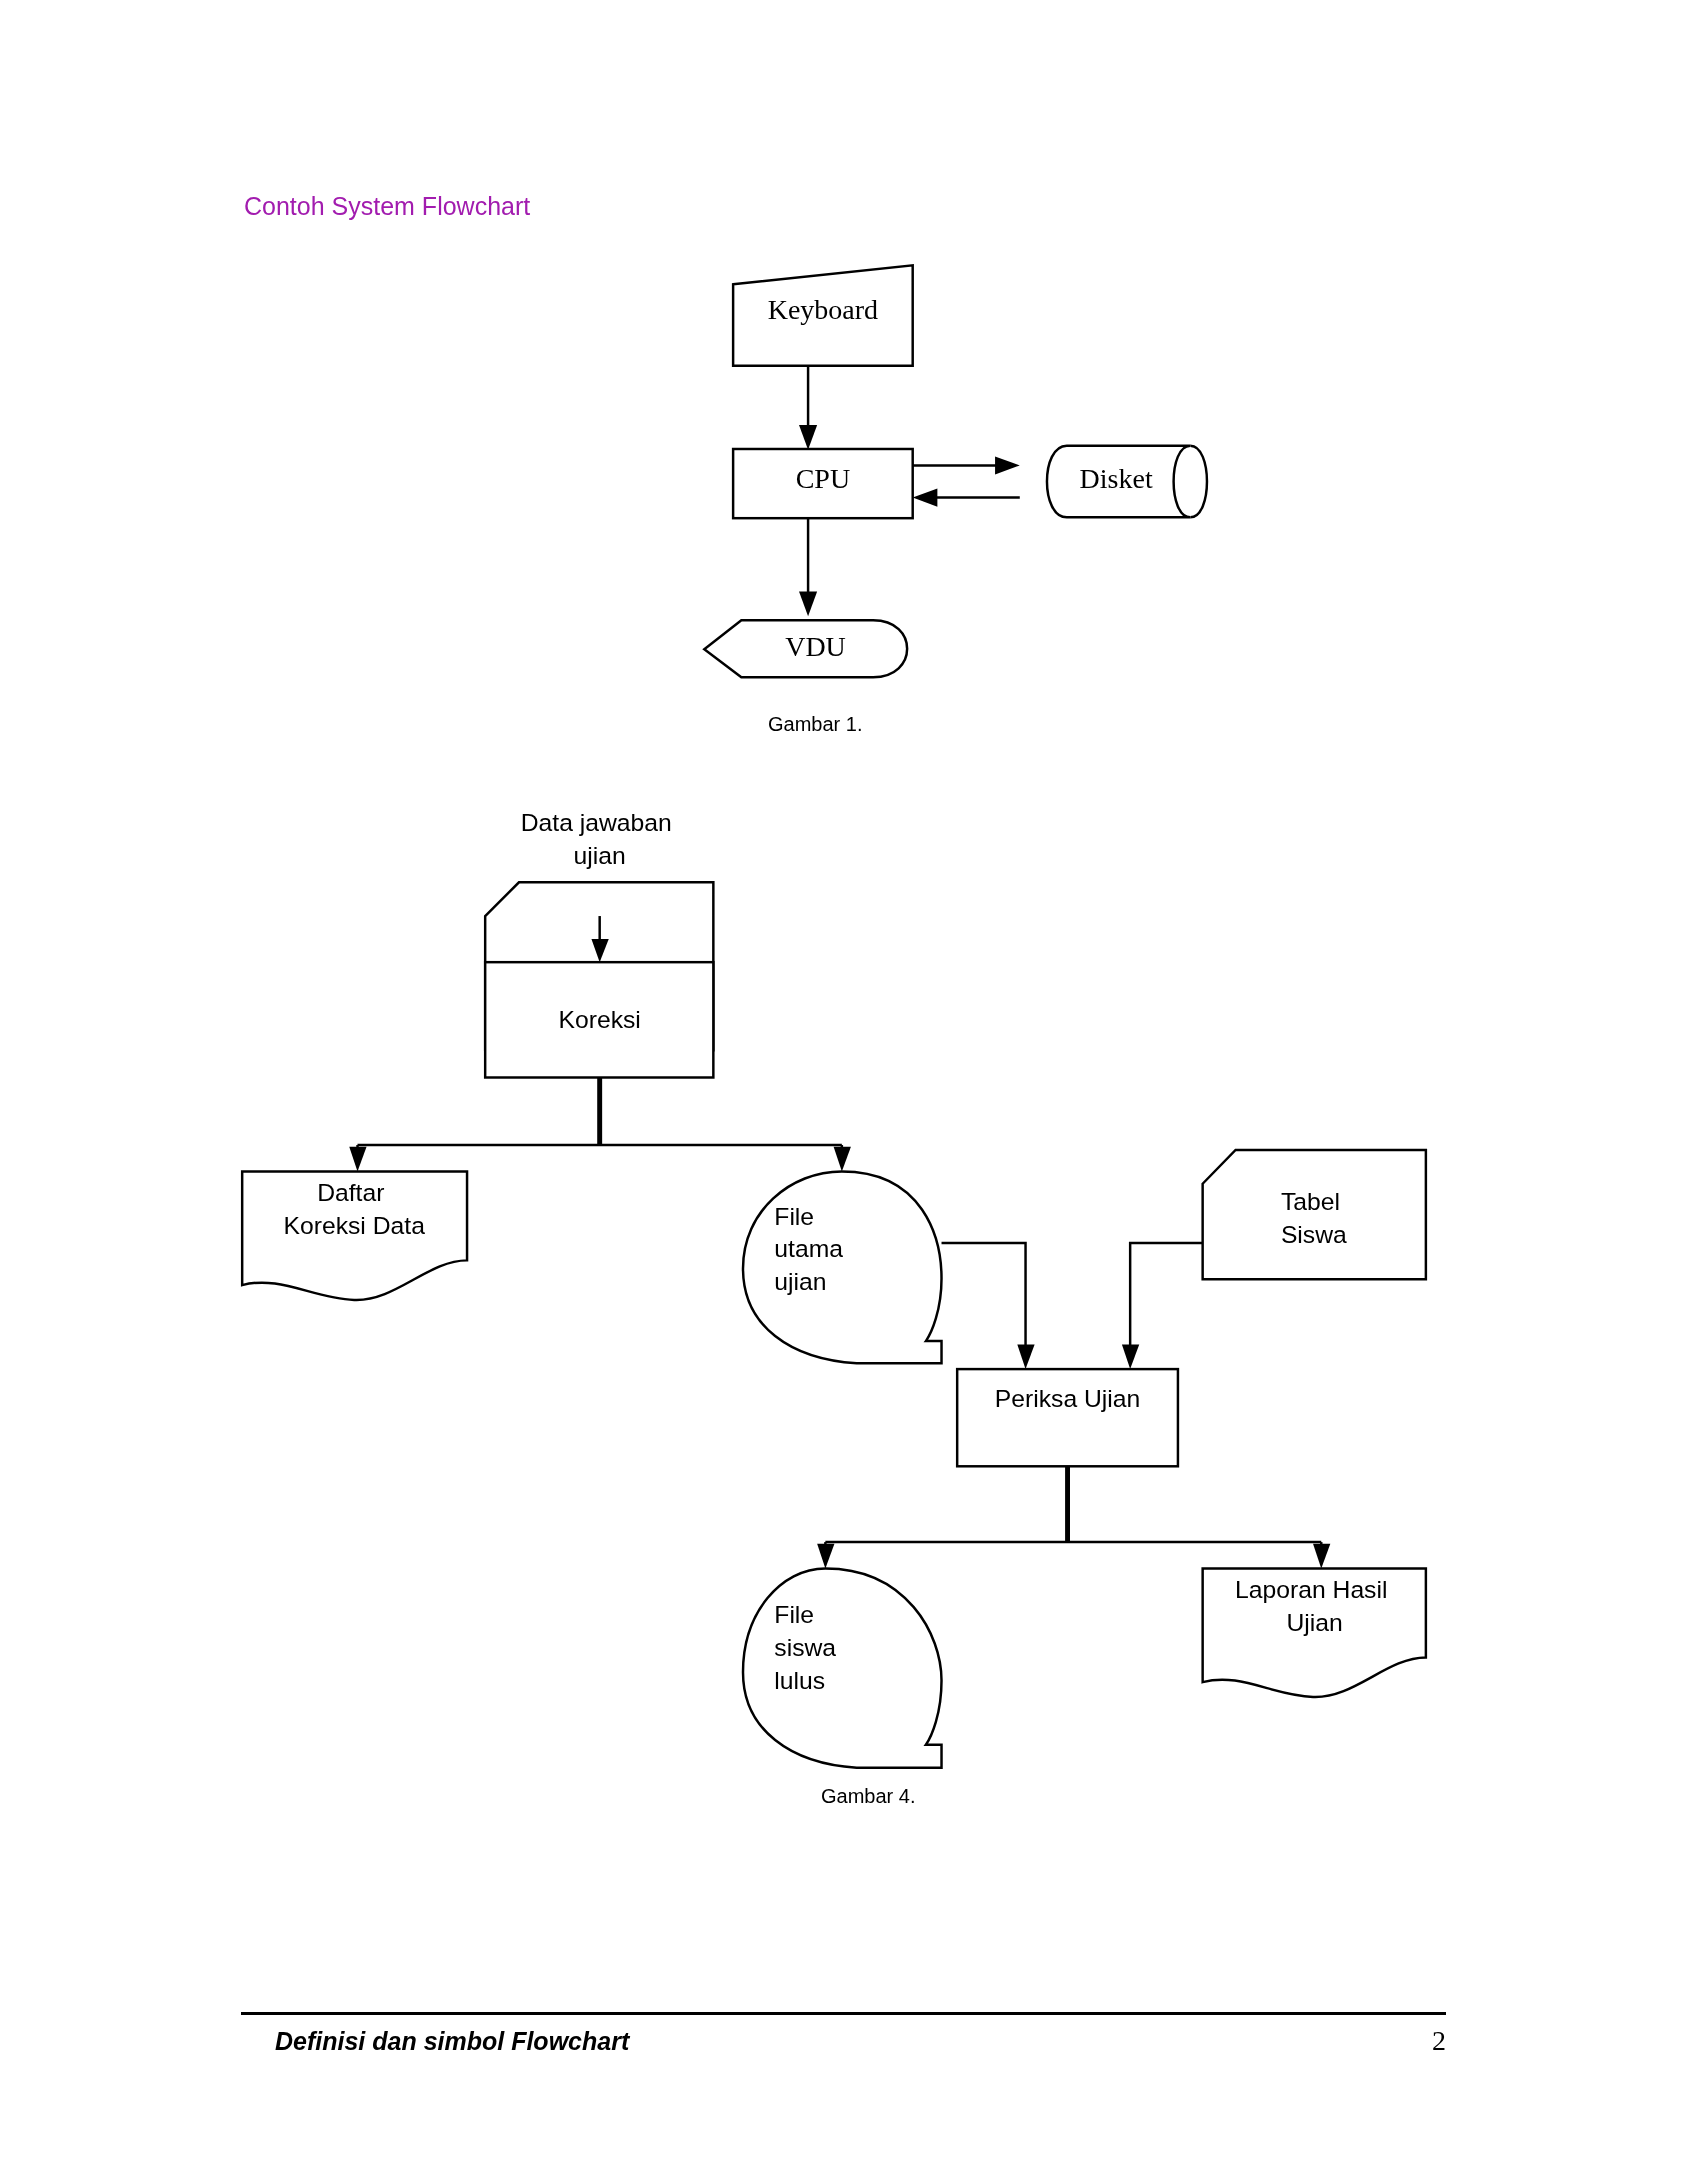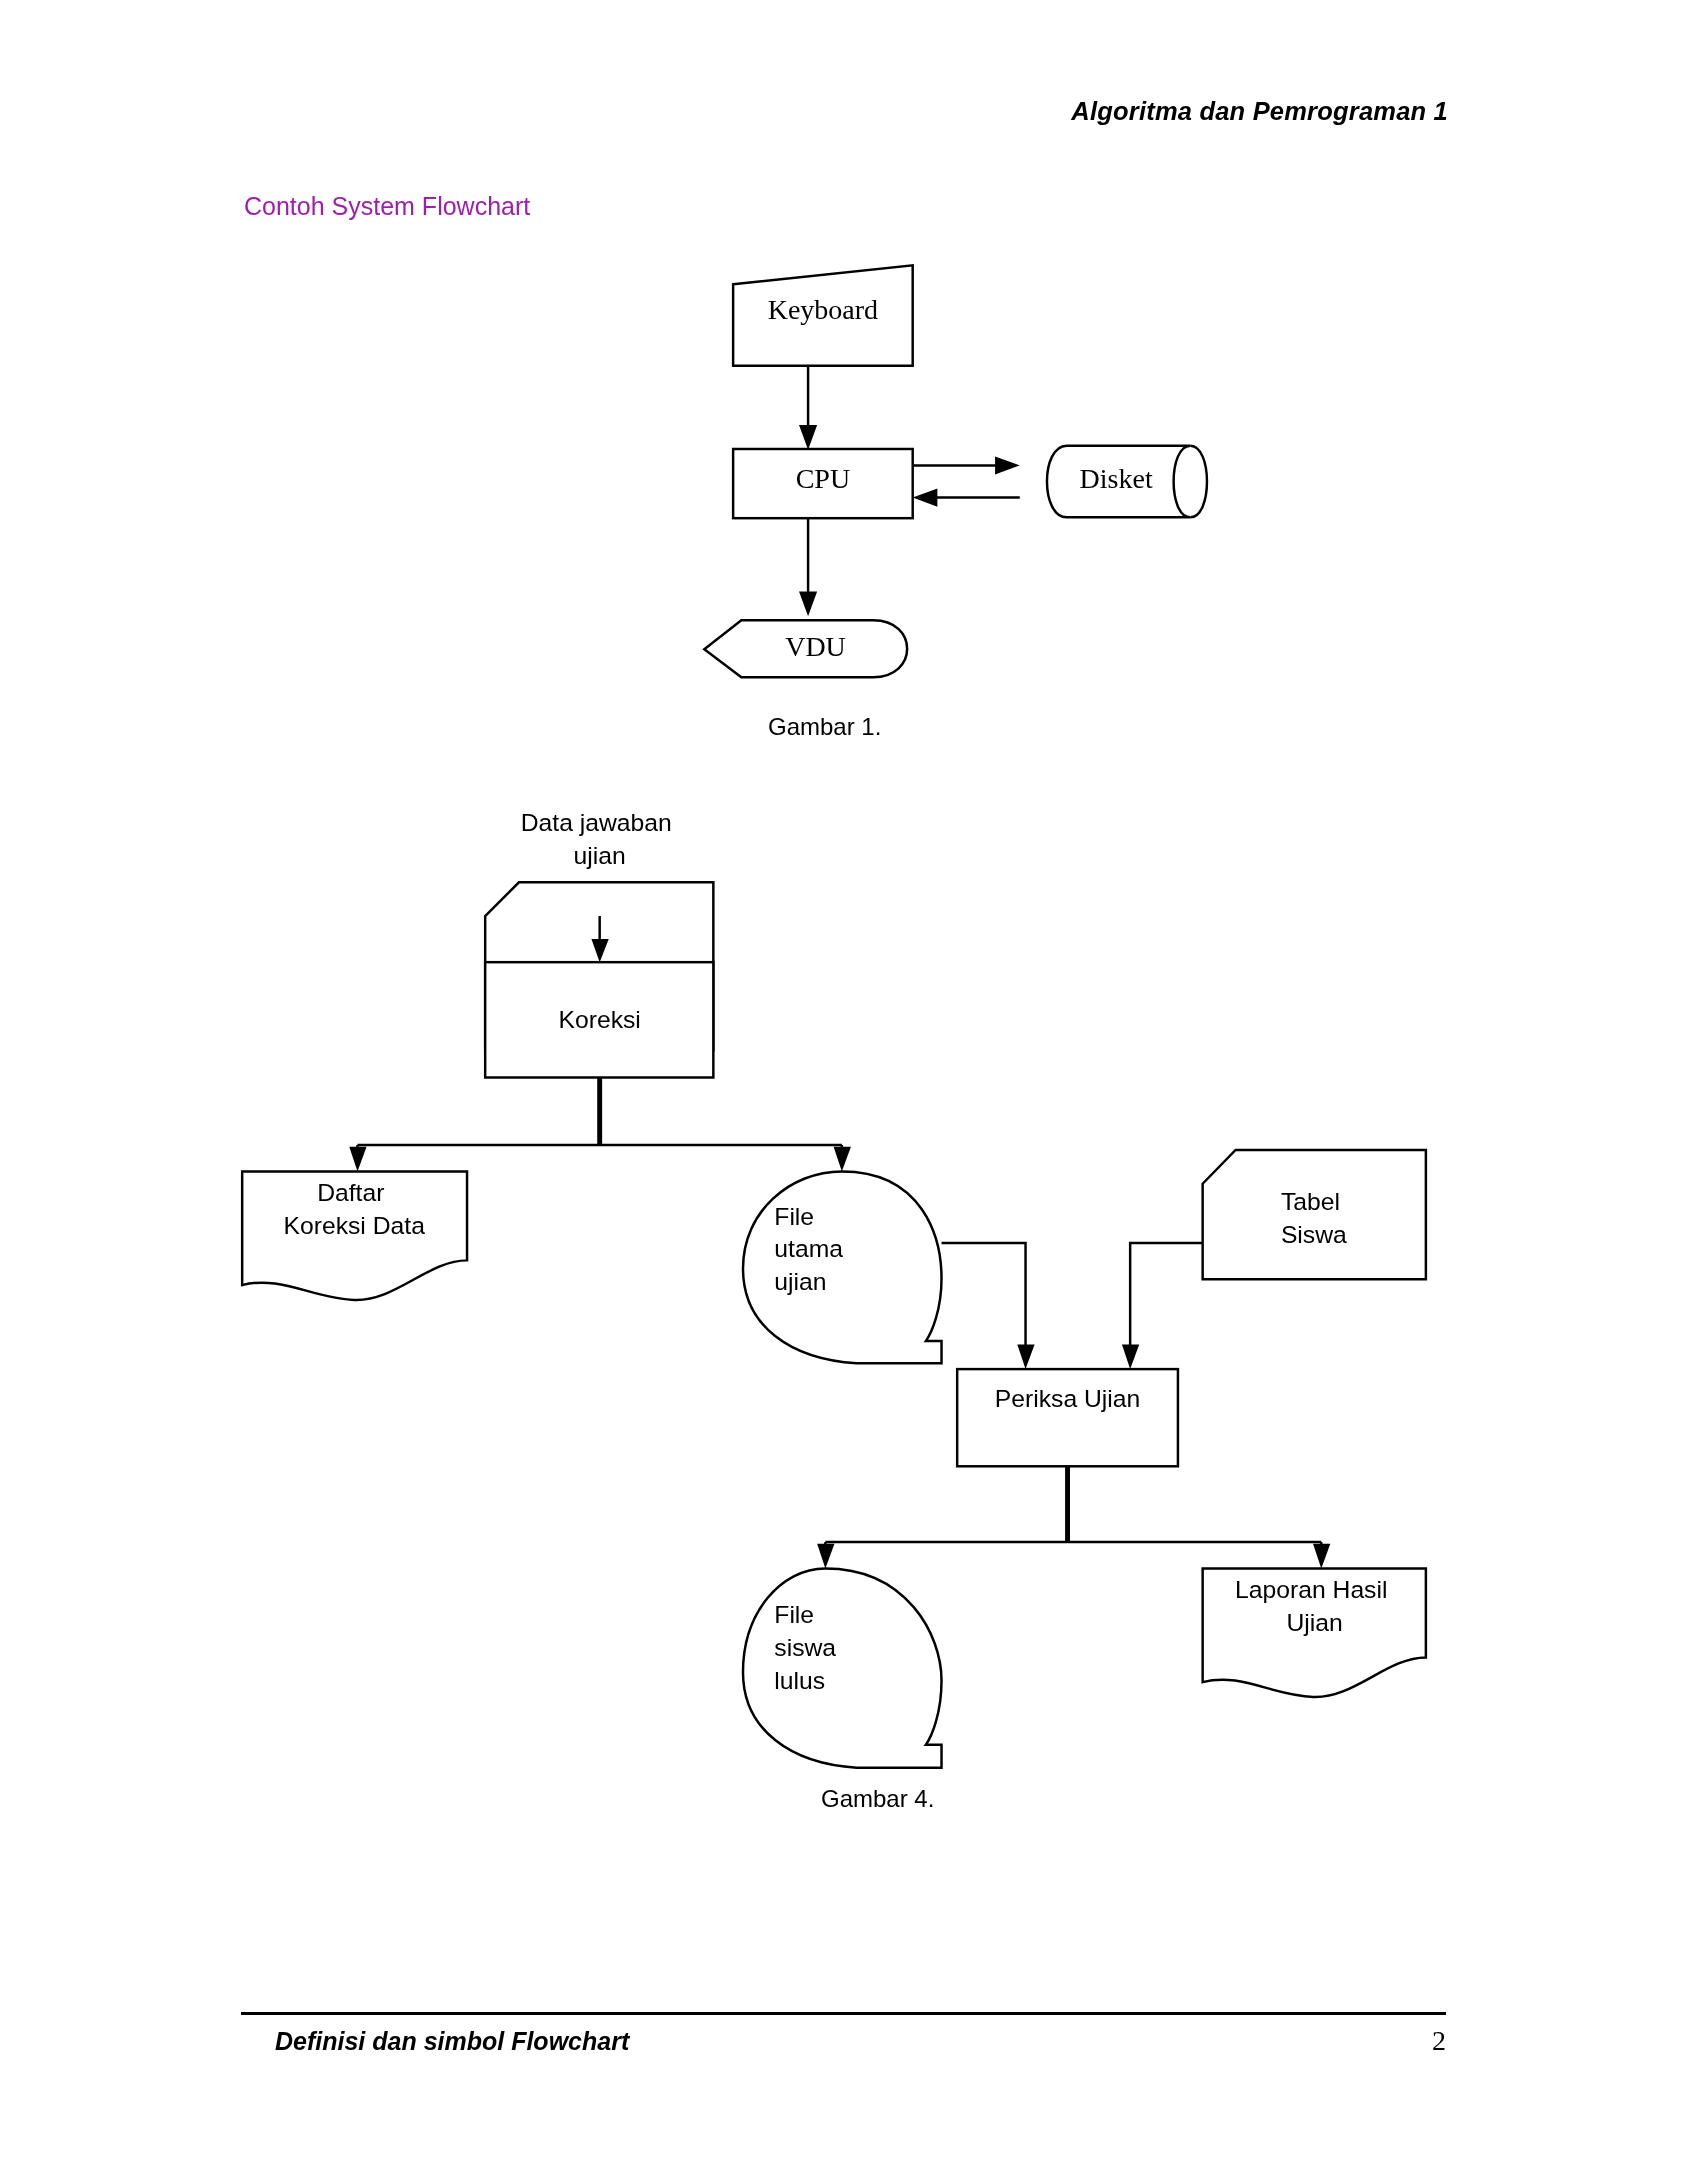--- a/index.html
+++ b/index.html
@@ -38,21 +38,21 @@
     position: absolute;
     left: 244px;
     top: 192px;
     font-size: 25px;
     color: #a21caf;
     white-space: nowrap;
   }
   
   .caption {
     position: absolute;
-    font-size: 24px;
+    font-size: 20px;
     color: #000;
     white-space: nowrap;
   }
   #caption-1 { left: 768px; top: 713px; }
   #caption-2 { left: 821px; top: 1785px; }
 
   
   .flow-svg {
     position: absolute;
     left: 0;
@@ -130,21 +130,20 @@
     font-family: "Liberation Serif", serif;
     font-size: 28px;
     color: #000;
   }
 </style>
 </head>
 <body>
 
 <div class="page">
 
-  <div class="doc-header">Algoritma dan Pemrograman 1</div>
 
   <div class="section-title">Contoh System Flowchart</div>
 
   <svg class="flow-svg" viewBox="0 0 2048 2650">
 
     <g>
       <path class="shape-stroke" d="M 890,345 L 1108,322 L 1108,444 L 890,444 Z"></path>
       <text class="lbl-serif" x="999" y="380">Keyboard</text>
     </g>
 

